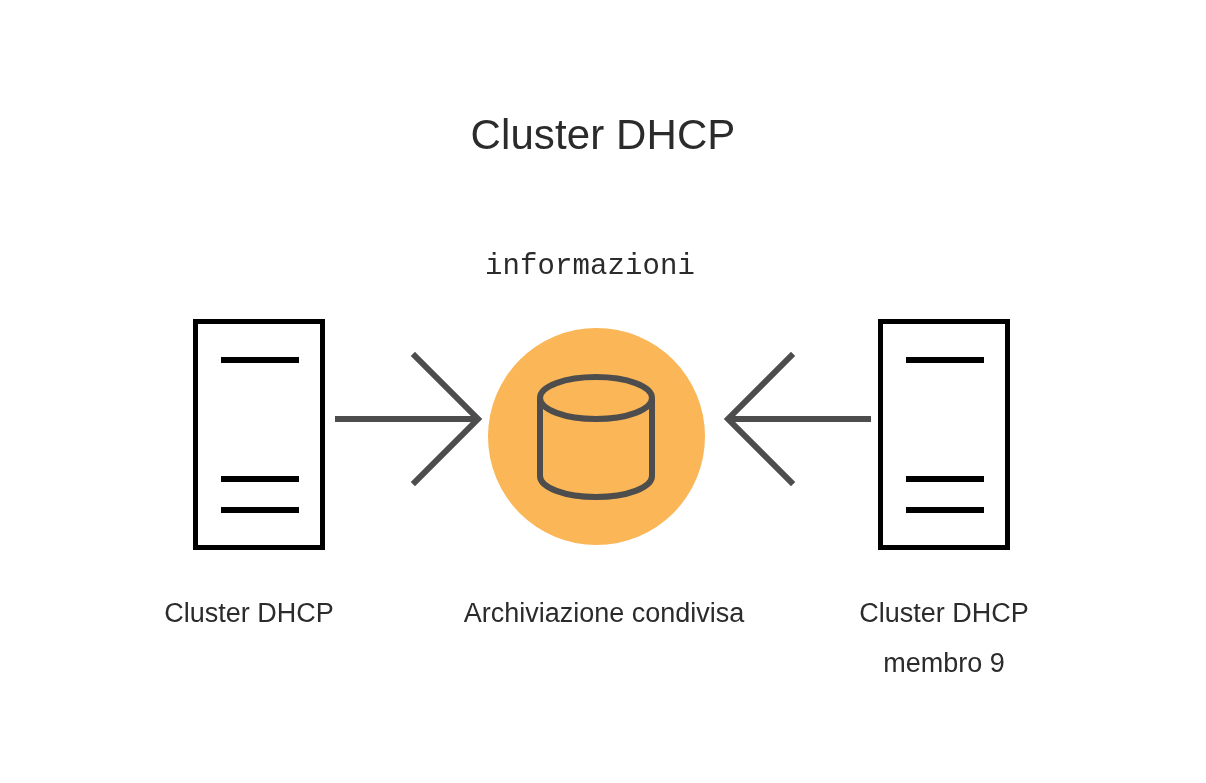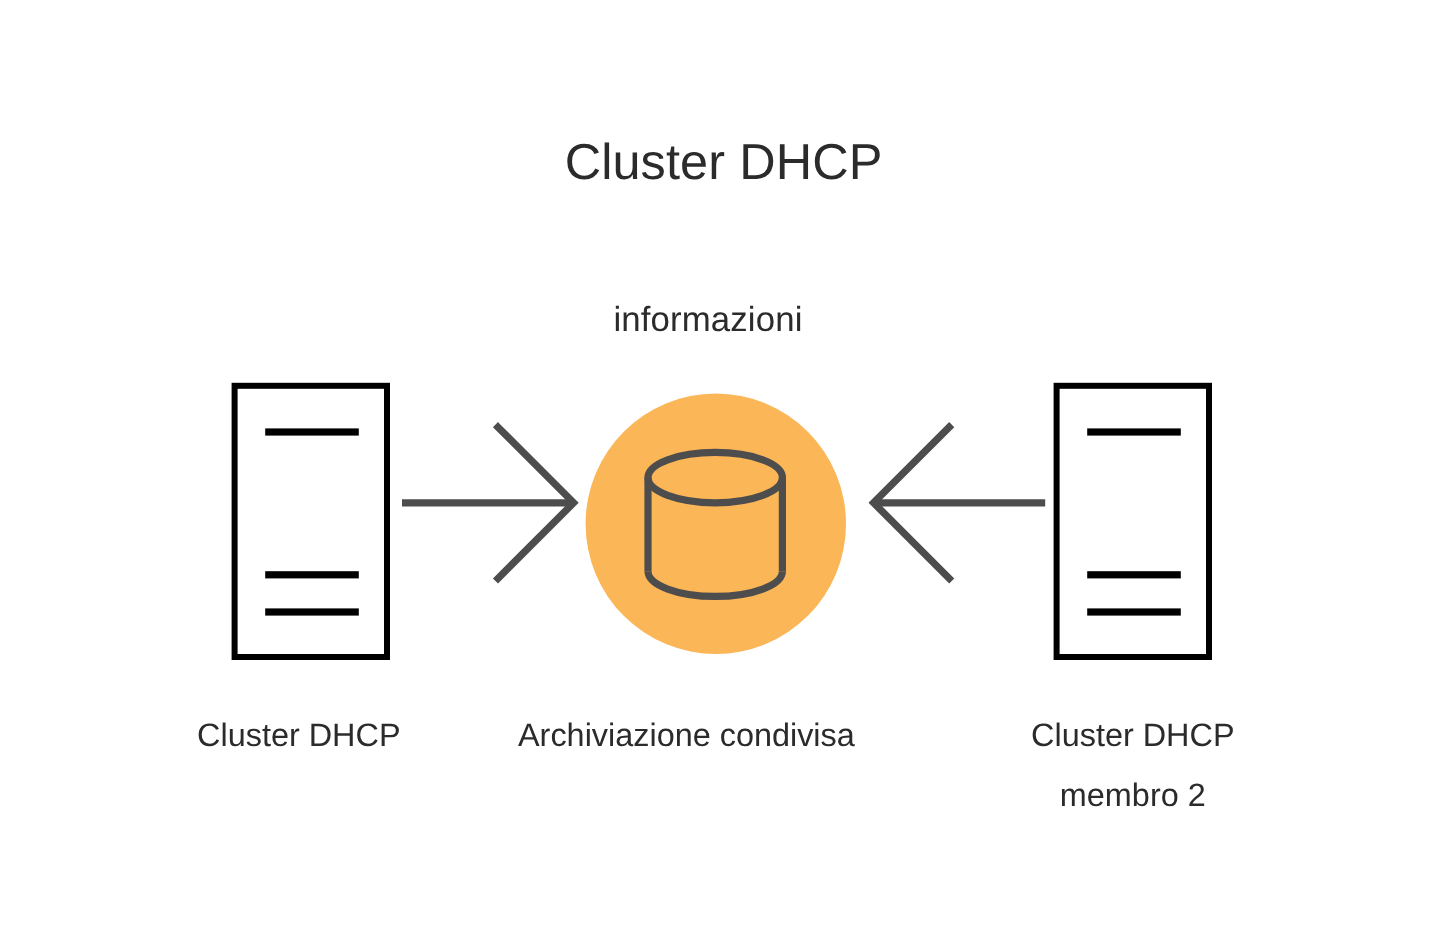--- a/index.html
+++ b/index.html
@@ -41,32 +41,33 @@
     top: 163px;
     font-size: 29px;
     line-height: 38px;
   }
   #flow-label-line2 {
     left: 390px;
     width: 400px;
     top: 212px;
     font-size: 29px;
     line-height: 38px;
+    font-family: Liberation Mono, monospace;
   }
 
   .node-caption {
     position: absolute;
     color: #2b2b2b;
     text-align: center;
     font-size: 27px;
     line-height: 50px;
   }
   #caption-left  { left: 99px;  width: 300px; top: 552px; }
   #caption-right { left: 794px; width: 300px; top: 552px; }
-  #caption-center{ left: 422px; width: 300px; top: 552px; }
+  #caption-center{ left: 454px; width: 300px; top: 552px; }
 
   
   .server-box {
     position: absolute;
     width: 132px;
     height: 231px;
     box-sizing: border-box;
     border: 5px solid #000000;
     background: #ffffff;
   }
@@ -161,16 +162,16 @@
   <div class="node-caption" id="caption-left">
     <div>Cluster DHCP</div>
   </div>
 
   <div class="node-caption" id="caption-center">
     <div>Archiviazione condivisa</div>
   </div>
 
   <div class="node-caption" id="caption-right">
     <div>Cluster DHCP</div>
-    <div>membro 2</div>
+    <div>membro 9</div>
   </div>
 
 </div>
 
 </body></html>

